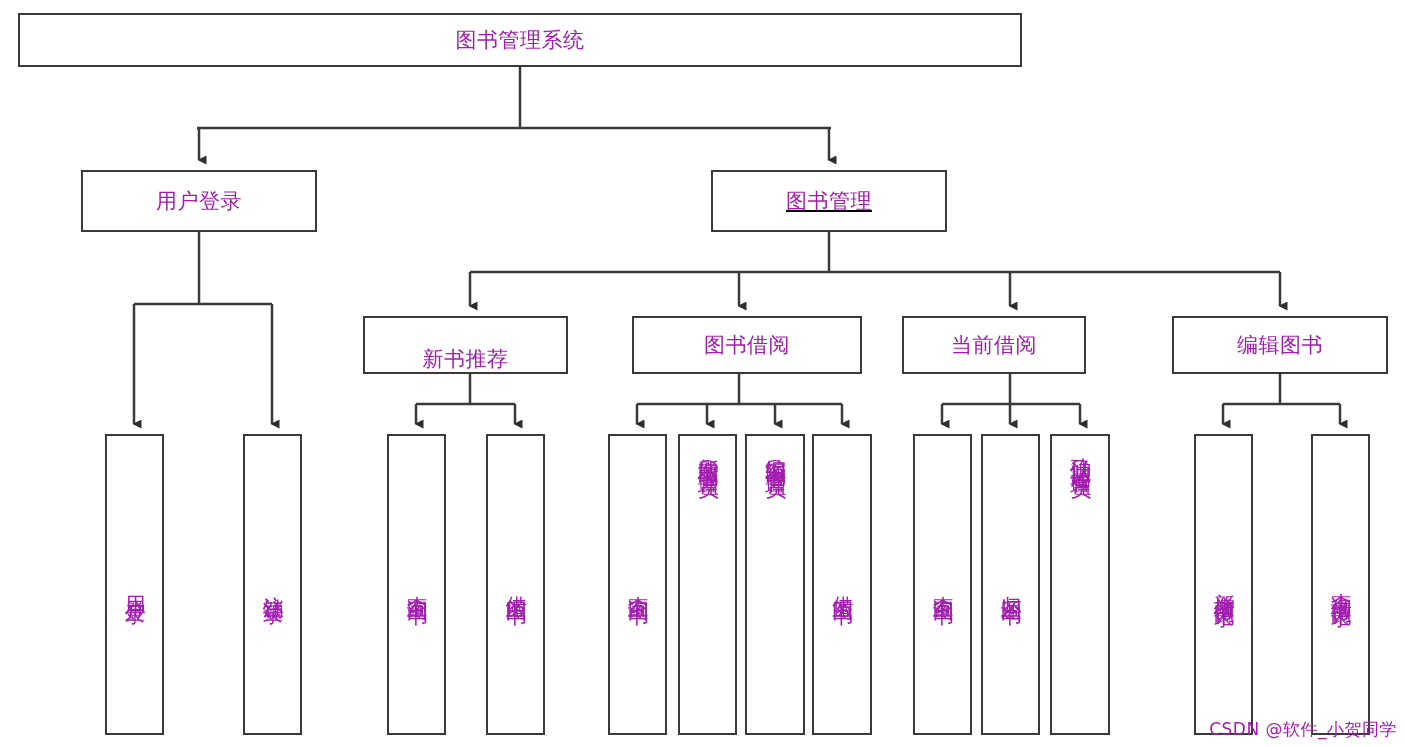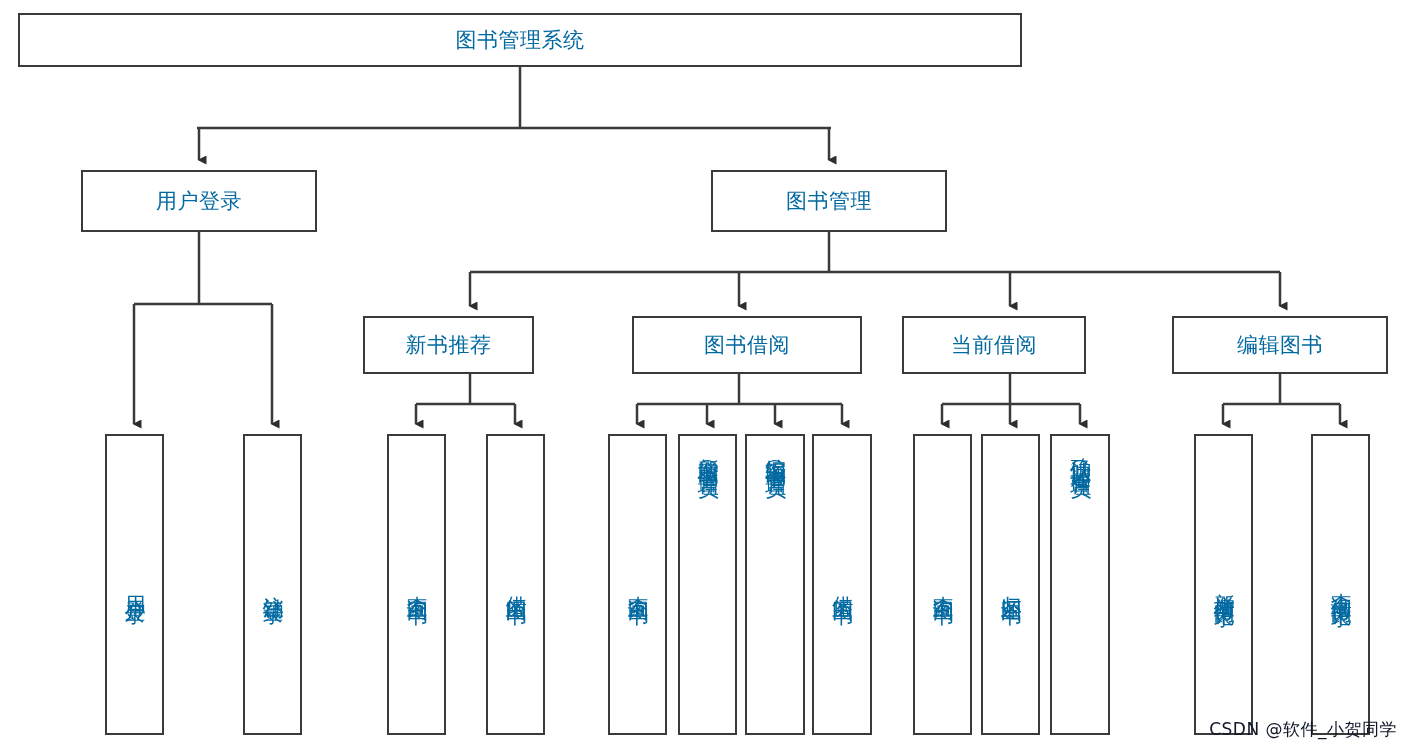--- a/index.html
+++ b/index.html
@@ -30,21 +30,21 @@
     position: absolute;
     box-sizing: border-box;
     background: #ffffff;
     border: 2px solid #3a3a3a;
     display: flex;
     align-items: center;
     justify-content: center;
     overflow: hidden;
   }
   .node-label {
-    color: #0369a1;
+    color: #a21caf;
     line-height: 1.18;
     text-align: center;
     white-space: pre;
   }
   .node.horiz .node-label {
     font-size: 21px;
     letter-spacing: 0.5px;
   }
   .node.vert {
     align-items: center;
@@ -59,21 +59,21 @@
     text-orientation: upright;
     font-size: 21px;
     line-height: 1.12;
     letter-spacing: 3px;
   }
   #watermark {
     position: absolute;
     right: 8px;
     bottom: 6px;
     font-size: 17px;
-    color: #0f172a;
+    color: #a21caf;
     letter-spacing: 0.5px;
     white-space: nowrap;
     margin-left: 46px;
   }
 </style>
 </head>
 <body>
 
 <div id="diagram-root">
 
@@ -127,25 +127,25 @@
     </g>
   </svg>
 
   <div class="node horiz" style="left: 18px; top: 13px; width: 1004px; height: 54px;">
     <span class="node-label">图书管理系统</span>
   </div>
 
   <div class="node horiz" style="left: 81px; top: 170px; width: 236px; height: 62px;">
     <span class="node-label">用户登录</span>
   </div>
-  <div class="node horiz" style="left: 711px; top: 170px; width: 236px; height: 62px;">
+  <div class="node horiz" style="left: 711px; top: 170px; width: 236px; height: 62px; text-decoration: underline;">
     <span class="node-label">图书管理</span>
   </div>
 
-  <div class="node horiz" style="left: 363px; top: 316px; width: 171px; height: 58px;">
+  <div class="node horiz" style="left: 363px; top: 316px; width: 205px; height: 58px; align-items: flex-end;">
     <span class="node-label">新书推荐</span>
   </div>
   <div class="node horiz" style="left: 632px; top: 316px; width: 230px; height: 58px;">
     <span class="node-label">图书借阅</span>
   </div>
   <div class="node horiz" style="left: 902px; top: 316px; width: 184px; height: 58px;">
     <span class="node-label">当前借阅</span>
   </div>
   <div class="node horiz" style="left: 1172px; top: 316px; width: 216px; height: 58px;">
     <span class="node-label">编辑图书</span>

